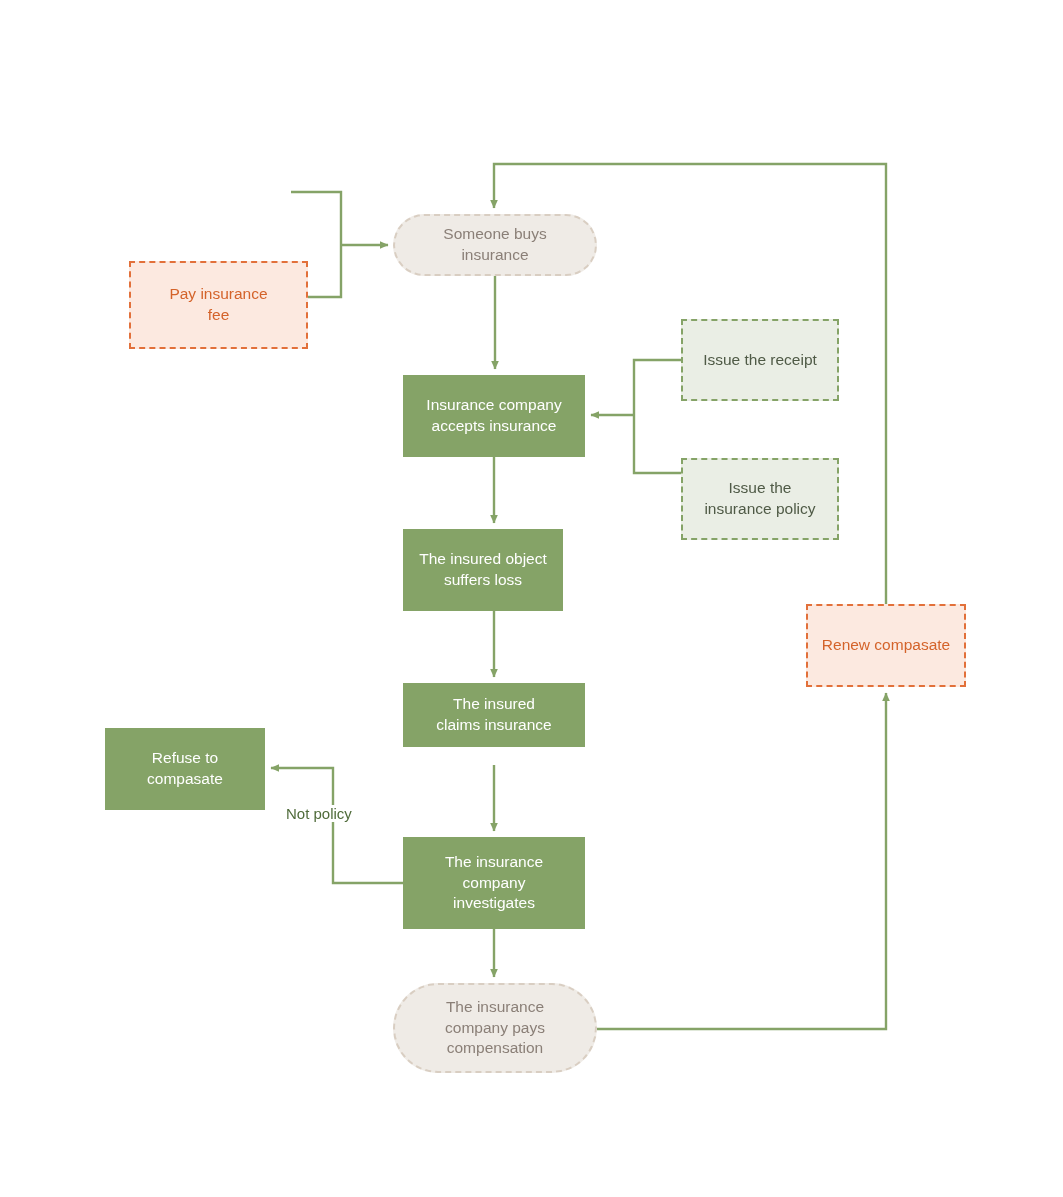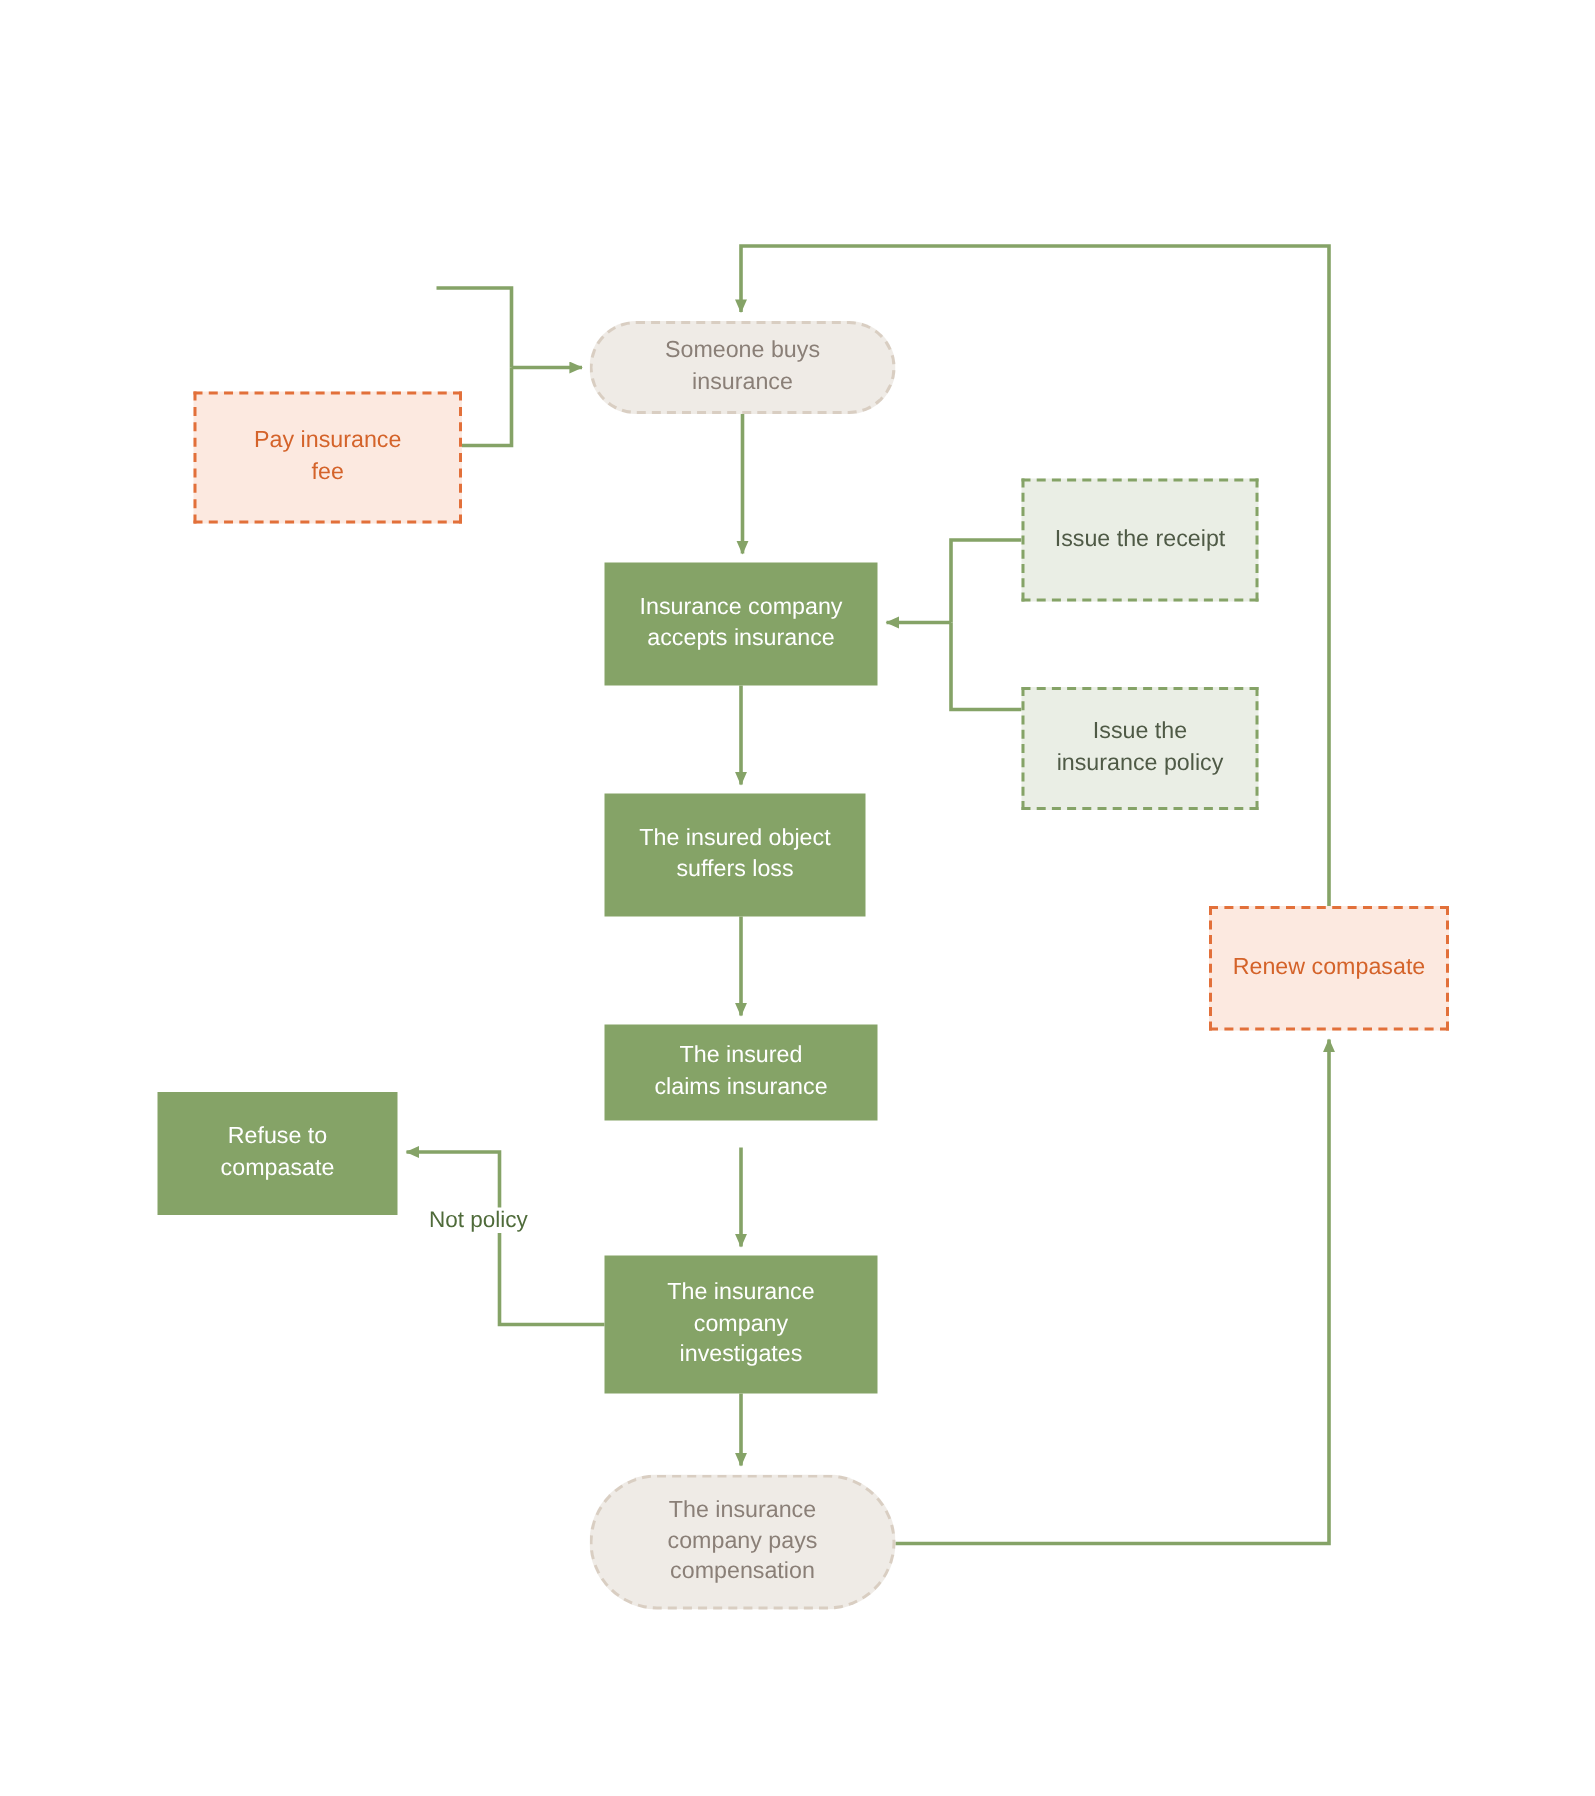--- a/index.html
+++ b/index.html
@@ -112,21 +112,21 @@
 insurance</div>
 
   <div class="node node-gray" style="left:681px; top:319px; width:158px; height:82px;">Issue the receipt</div>
 
   <div class="node node-gray" style="left:681px; top:432px; width:158px; height:82px;margin-top:26px;">Issue the
 insurance policy</div>
 
   <div class="node node-solid" style="left:403px; top:375px; width:182px; height:82px;">Insurance company
 accepts insurance</div>
 
-  <div class="node node-solid" style="left:403px; top:529px; width:174px; height:82px;">The insured object
+  <div class="node node-solid" style="left:403px; top:529px; width:160px; height:82px;">The insured object
 suffers loss</div>
 
   <div class="node node-solid" style="left:403px; top:683px; width:182px; height:64px;">The insured
 claims insurance</div>
 
   <div class="node node-solid" style="left:105px; top:728px; width:160px; height:82px;">Refuse to
 compasate</div>
 
   <div class="node node-solid" style="left:403px; top:837px; width:182px; height:92px;">The insurance
 company

